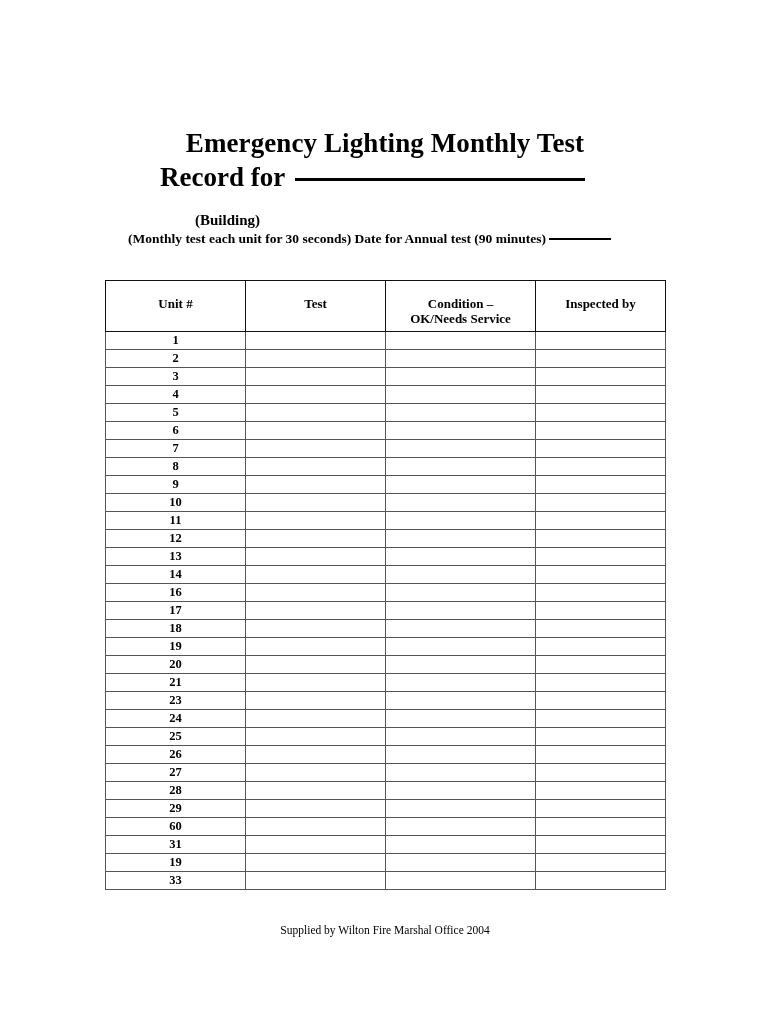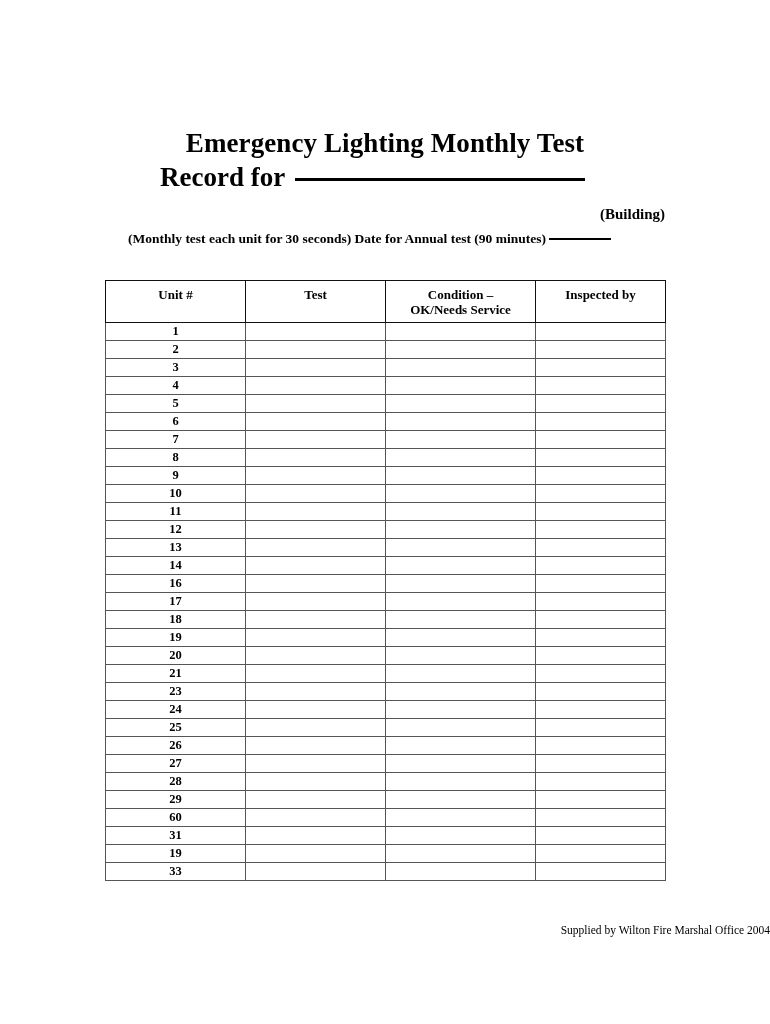--- a/index.html
+++ b/index.html
@@ -53,22 +53,22 @@
     display: inline-block;
     width: 290px;
     border-bottom: 3px solid #000000;
     margin-left: 10px;
     position: relative;
     top: -5px;
   }
   .building-label {
     font-size: 15px;
     font-weight: bold;
-    text-align: right;
-    margin-top: 12px;
+    text-align: left;
+    margin-top: 18px;
     padding-left: 90px;
   }
 
   
   .subtitle {
     position: absolute;
     left: 128px;
     top: 231px;
     font-size: 13.5px;
     font-weight: bold;
@@ -98,21 +98,21 @@
     padding: 0;
     font-size: 12.5px;
   }
   .record-table thead th {
     border: 1.5px solid #111111;
     font-weight: bold;
     font-size: 13px;
     line-height: 15px;
     height: 35px;
     vertical-align: top;
-    padding-top: 6px;
+    padding-top: 15px;
     text-align: center;
   }
   .record-table tbody td {
     height: 17px;
     line-height: 17px;
   }
   .col-unit   { width: 140px; }
   .col-date   { width: 140px; }
   .col-cond   { width: 150px; }
   .col-insp   { width: 130px; }
@@ -123,21 +123,21 @@
     font-size: 12.5px;
   }
   .cell-blank { }
 
   
   .footer {
     position: absolute;
     left: 0;
     top: 924px;
     width: 770px;
-    text-align: right;
+    text-align: center;
     font-size: 11.5px;
     font-weight: normal;
   }
 </style>
 </head>
 <body>
 
 <div class="page">
 
   <div class="title-block">

